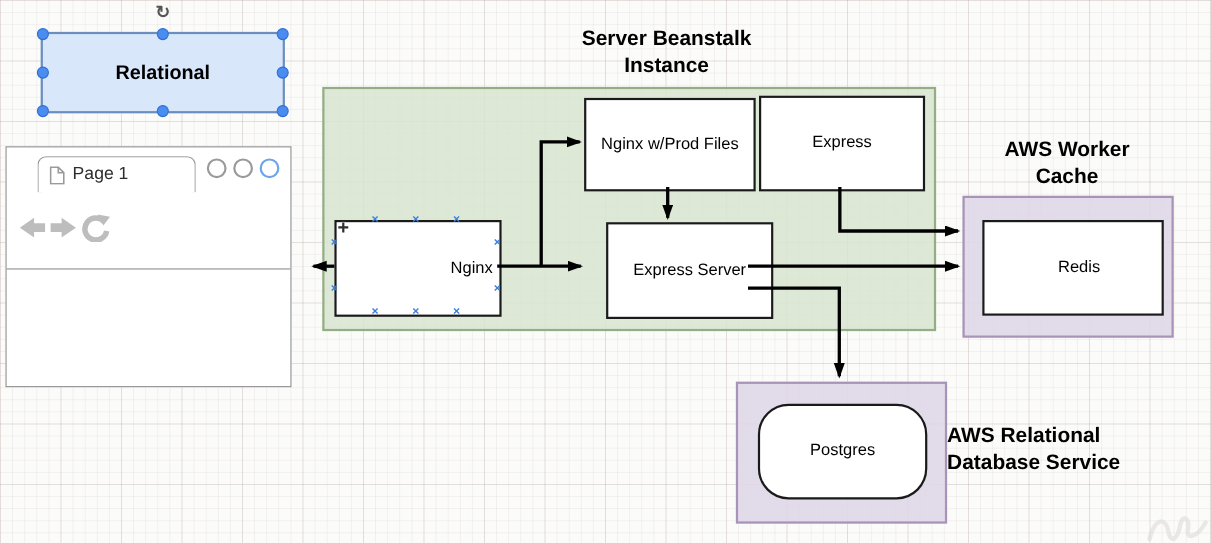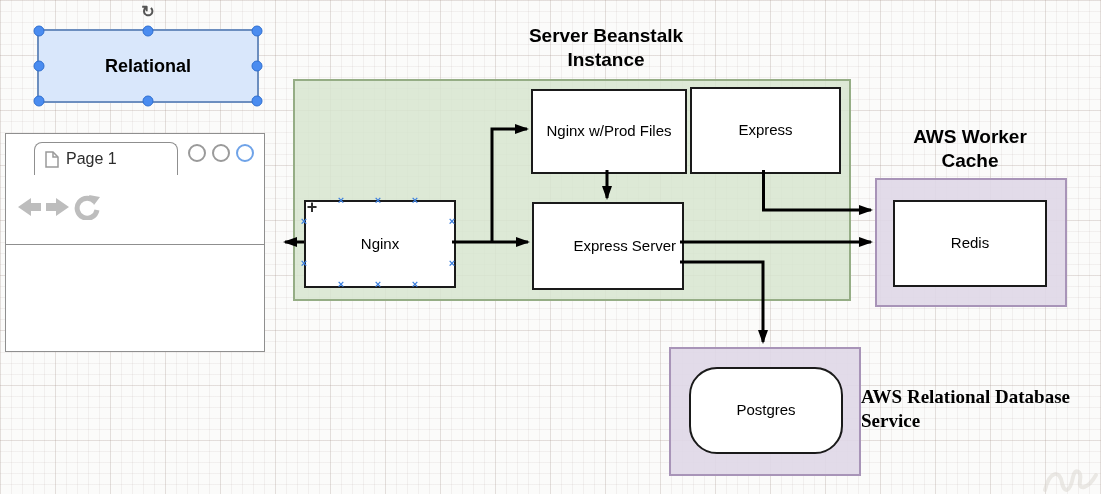--- a/index.html
+++ b/index.html
@@ -63,21 +63,21 @@
 
 <div class="canvas">
 
   <div class="group green" style="left:293px;top:79px;width:554px;height:218px;"></div>
   <div class="gtitle center" style="left:491px;top:24px;width:230px;">Server Beanstalk Instance</div>
 
   <div class="group purple" style="left:875px;top:178px;width:188px;height:125px;"></div>
   <div class="gtitle center" style="left:895px;top:125px;width:150px;">AWS Worker Cache</div>
 
   <div class="group purple" style="left:669px;top:347px;width:188px;height:125px;"></div>
-  <div class="gtitle" style="left:861px;top:385px;width:210px;font-family:Liberation Serif, serif;">AWS Relational Database Service</div>
+  <div class="gtitle" style="left:861px;top:385px;width:210px;">AWS Relational Database Service</div>
 
   <div class="production">
     <span>Relational</span>
     <span class="rotate">↻</span>
     <span class="handle" style="left:0;top:0;"></span>
     <span class="handle" style="left:50%;top:0;"></span>
     <span class="handle" style="left:100%;top:0;"></span>
     <span class="handle" style="left:0;top:50%;"></span>
     <span class="handle" style="left:100%;top:50%;"></span>
     <span class="handle" style="left:0;top:100%;"></span>
@@ -100,33 +100,33 @@
     </svg>
     <svg class="abs" style="left:10px;top:60px;" width="85" height="26">
       <path d="M25,9 L15,9 L15,4 L2,13 L15,22 L15,17 L25,17 Z" fill="#bdbdbd"></path>
       <path d="M30,9 L40,9 L40,4 L53,13 L40,22 L40,17 L30,17 Z" fill="#bdbdbd"></path>
       <path d="M79,8 A10,10 0 1 0 81,16" fill="none" stroke="#bdbdbd" stroke-width="5"></path>
       <polygon points="73,1 84,3 78,11" fill="#bdbdbd"></polygon>
     </svg>
     <div class="sep"></div>
   </div>
 
-  <div class="node" style="left:304px;top:200px;width:148px;height:84px;">
+  <div class="node" style="left:304px;top:200px;width:148px;height:84px;justify-content:flex-end;">
     <span>Nginx</span>
   </div>
   <div class="node" style="left:531px;top:89px;width:152px;height:81px;">
     <span>Nginx w/Prod Files</span>
   </div>
   <div class="node" style="left:690px;top:87px;width:147px;height:83px;">
     <span>Express</span>
   </div>
-  <div class="node" style="left:532px;top:202px;width:148px;height:84px;justify-content:flex-end;">
+  <div class="node" style="left:551px;top:202px;width:148px;height:84px;">
     <span>Express Server</span>
   </div>
-  <div class="node" style="left:893px;top:200px;width:150px;height:83px;">
+  <div class="node" style="left:893px;top:200px;width:150px;height:83px;padding-left:11px;">
     <span>Redis</span>
   </div>
   <div class="node" style="left:689px;top:367px;width:150px;height:83px;border-radius:28px;">
     <span>Postgres</span>
   </div>
 
   <span class="xpt" style="left:341px;top:200px;">×</span>
   <span class="xpt" style="left:378px;top:200px;">×</span>
   <span class="xpt" style="left:415px;top:200px;">×</span>
   <span class="xpt" style="left:341px;top:284px;">×</span>

